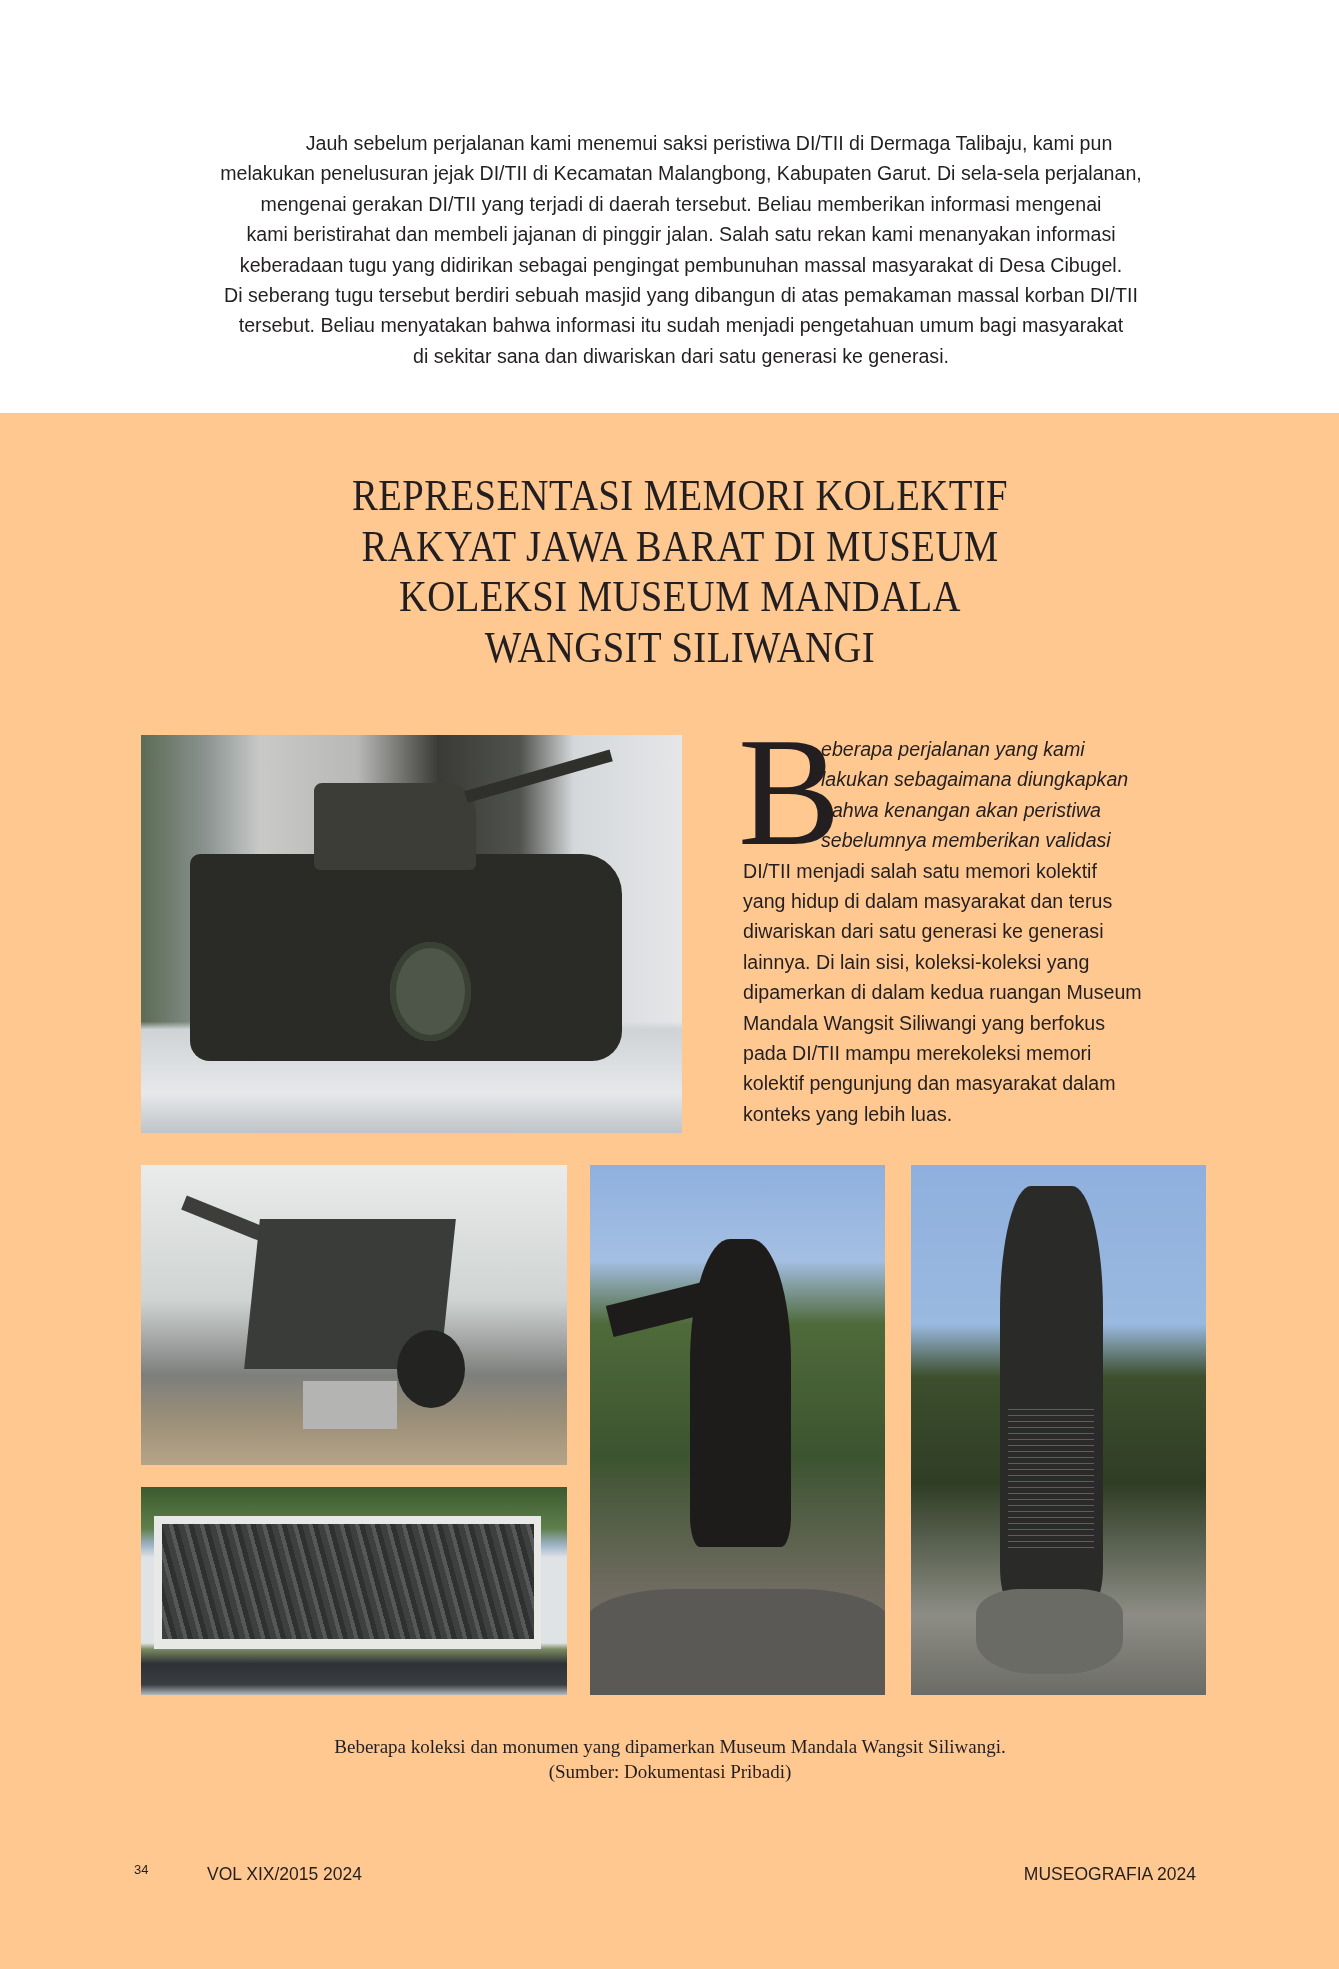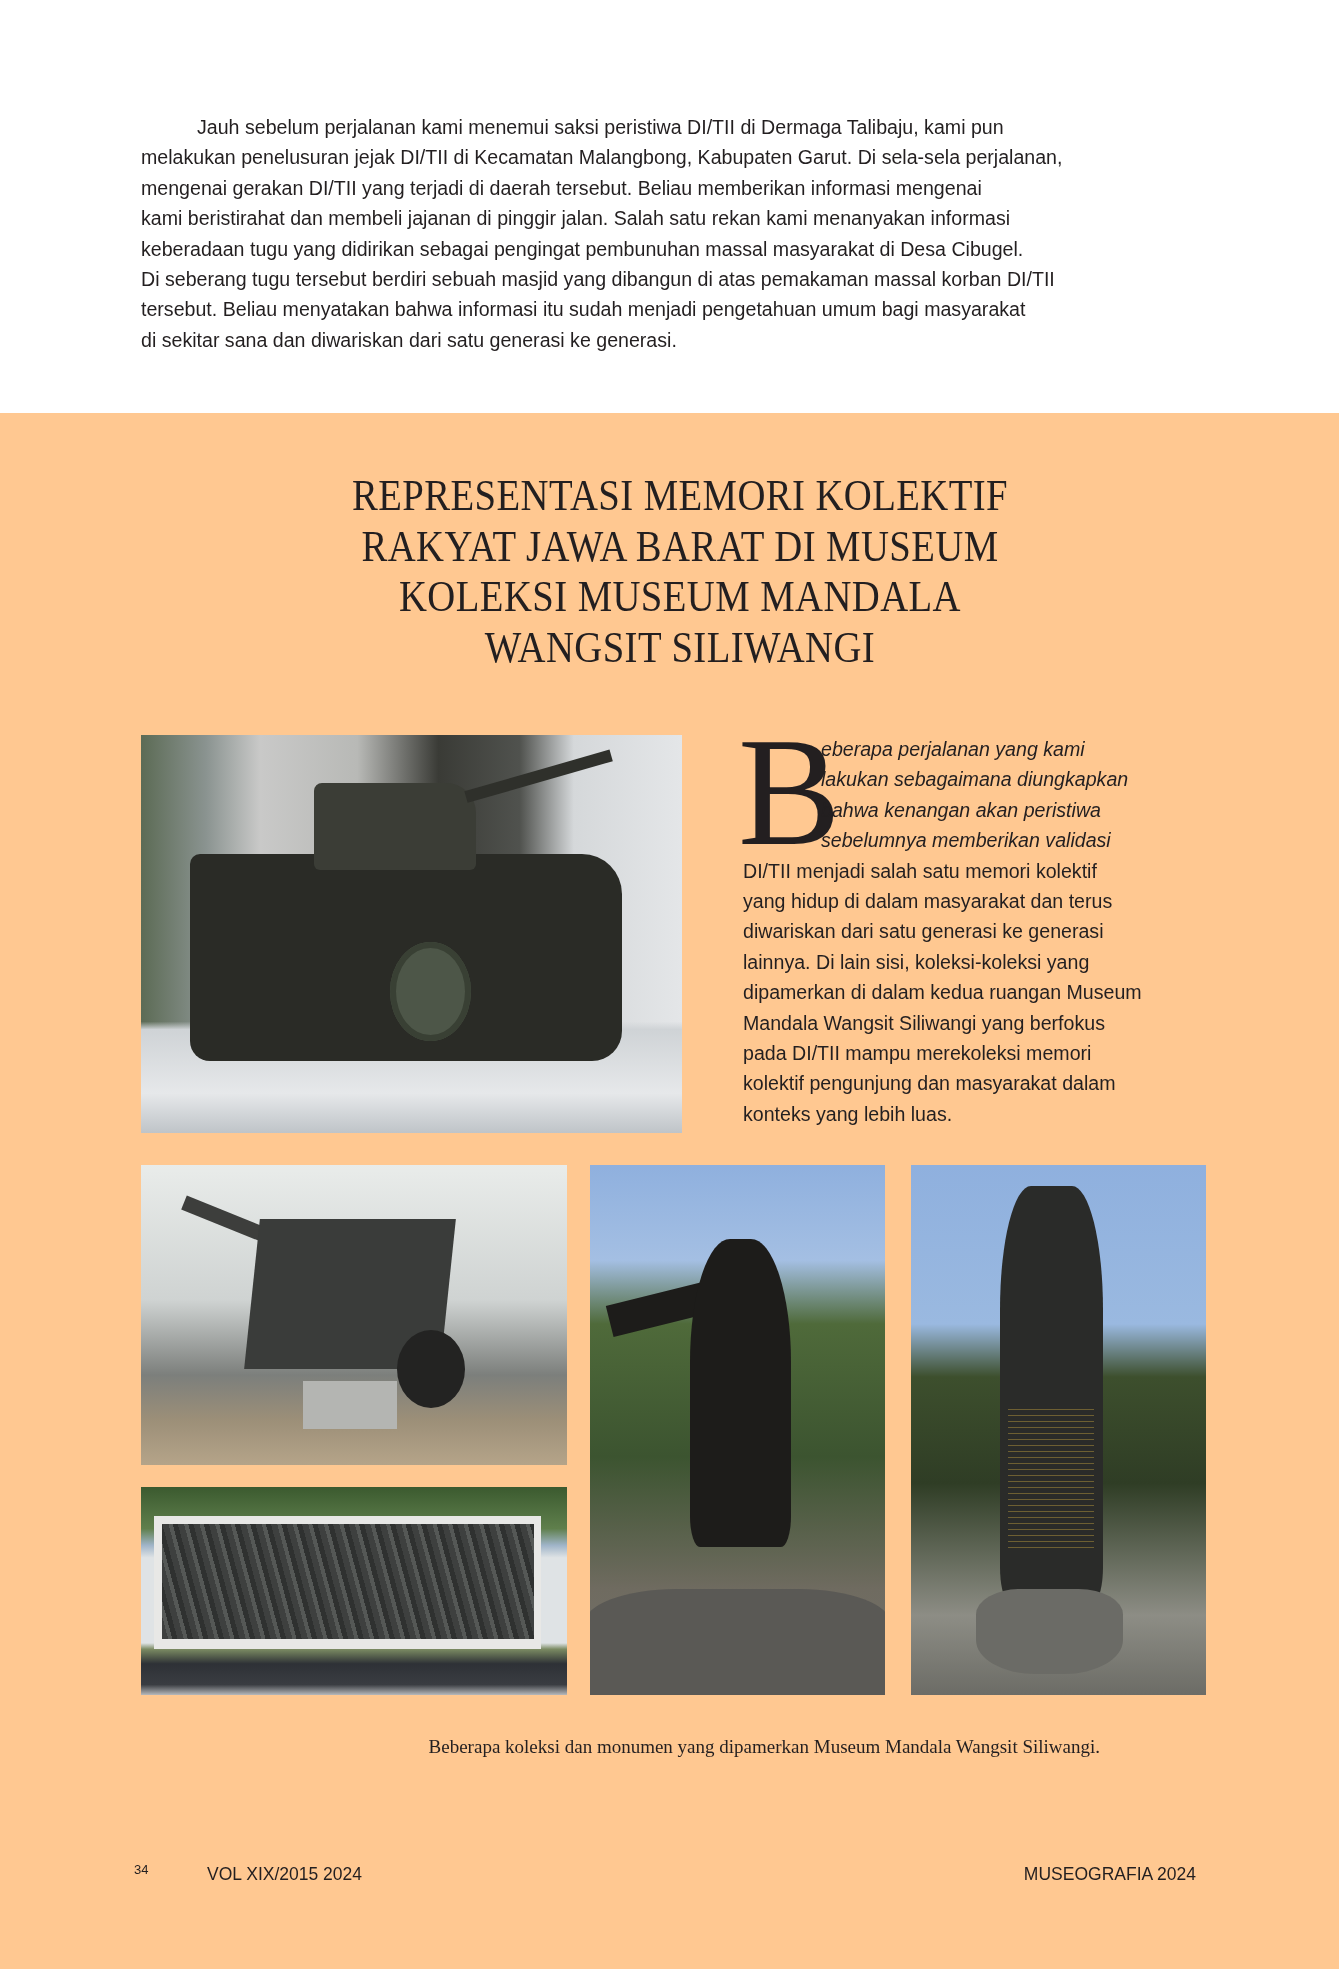--- a/index.html
+++ b/index.html
@@ -1,19 +1,19 @@
 <!DOCTYPE html>
 <html><head>
 <meta charset="utf-8">
 <style>
   html, body { margin:0; padding:0; }
   body { width:1339px; height:1969px; position:relative; background:#ffffff; overflow:hidden;
          font-family:"Liberation Sans", sans-serif; color:#231f20; }
   .intro { position:absolute; left:141px; top:112px; width:1080px; font-size:19.6px; line-height:30.4px; }
-  .intro p { margin:0; }
+  .intro p { margin:16px;text-align:center; }
   .intro .ln { display:block; white-space:nowrap; }
   .intro .ln.indent { padding-left:56px; }
   .band { position:absolute; left:0; top:413px; width:1339px; height:1556px; background:#FFC891; }
   .title { position:absolute; left:240px; top:470px; width:880px; text-align:center;
            font-family:"Liberation Serif", "DejaVu Serif", serif; font-size:45px; line-height:50.5px;
            letter-spacing:0.5px; transform:scaleX(0.86); transform-origin:center top; font-weight:normal; margin:0; }
   .title span { display:block; white-space:nowrap; }
   .photo { position:absolute; overflow:hidden; }
   #tank { left:141px; top:735px; width:541px; height:398px;
           background:
@@ -46,21 +46,21 @@
   #monolith .plaque { position:absolute; left:33%; top:45%; width:29%; height:28%;
                       background: repeating-linear-gradient(180deg, #2a2b29 0 5px, #6d5f32 5px 6px); }
   #monolith .base { position:absolute; left:22%; top:80%; width:50%; height:16%; background:#6b6b66; border-radius:30% 30% 40% 40%; }
   .dropcap { position:absolute; left:738px; top:722px; font-family:"Liberation Serif", "DejaVu Serif", serif;
              font-size:154px; line-height:140px; color:#231f20; }
   .col { position:absolute; left:743px; top:734px; width:470px; font-size:19.6px; line-height:30.4px; }
   .col .ln { display:block; white-space:nowrap; }
   .col .ln.ind { padding-left:78px;font-style:italic; }
   .caption { position:absolute; left:240px; top:1735px; width:860px; text-align:center;
              font-family:"Liberation Serif", "DejaVu Serif", serif; font-size:19px; line-height:24.5px; }
-  .caption span { display:block;text-align:right; }
+  .caption span { display:block; }
   .footer-num { position:absolute; left:134px; top:1862px; font-size:13px; }
   .footer-vol { position:absolute; left:207px; top:1864px; font-size:17.5px; }
   .footer-mag { position:absolute; right:143px; top:1864px; font-size:17.5px; }
 </style>
 </head>
 <body>
 
 <div class="intro">
   <p>
     <span class="ln indent">Jauh sebelum perjalanan kami menemui saksi peristiwa DI/TII di Dermaga Talibaju, kami pun</span>
@@ -127,17 +127,18 @@
 </div>
 
 <div class="photo" id="monolith">
   <div class="stone"></div>
   <div class="plaque"></div>
   <div class="base"></div>
 </div>
 
 <div class="caption">
   <span>Beberapa koleksi dan monumen yang dipamerkan Museum Mandala Wangsit Siliwangi.</span>
+  <span>(Sumber: Dokumentasi Pribadi)</span>
 </div>
 
 <div class="footer-num">34</div>
 <div class="footer-vol">VOL XIX/2015 2024</div>
 <div class="footer-mag">MUSEOGRAFIA 2024</div>
 
 </body></html>

